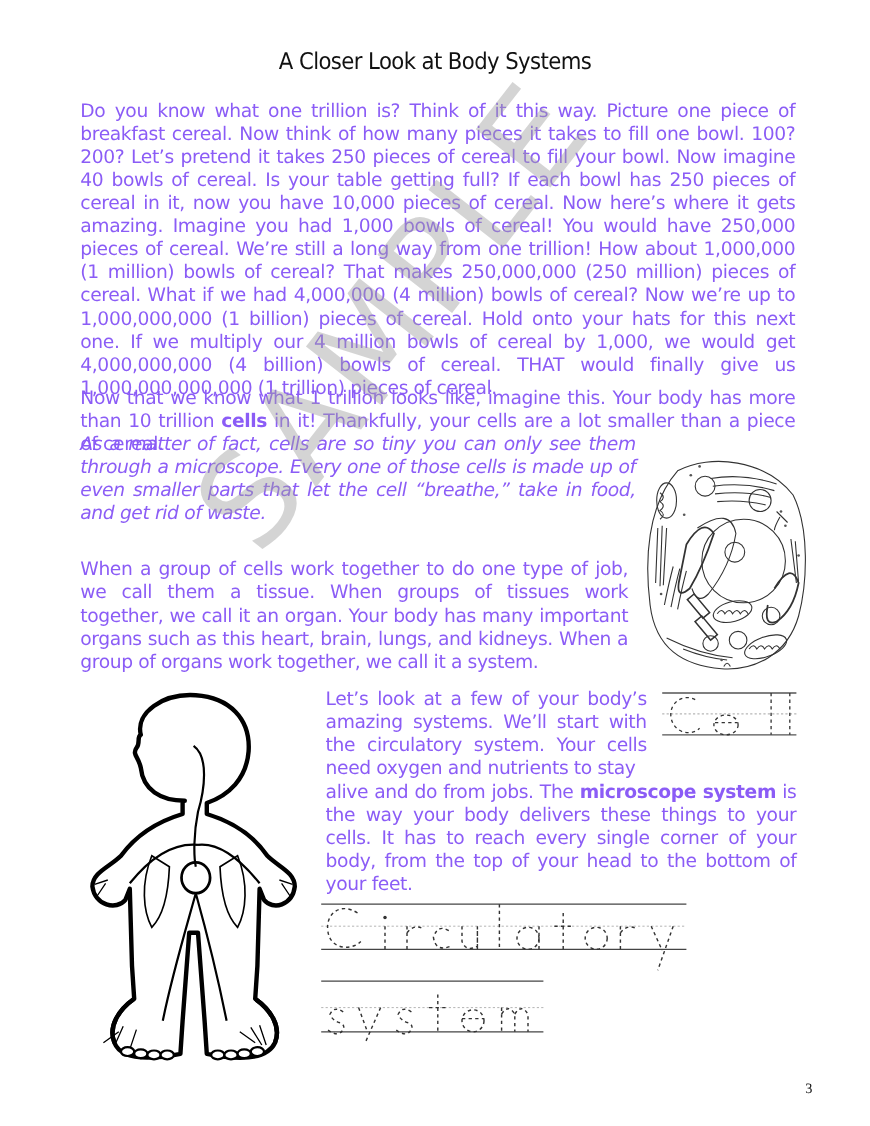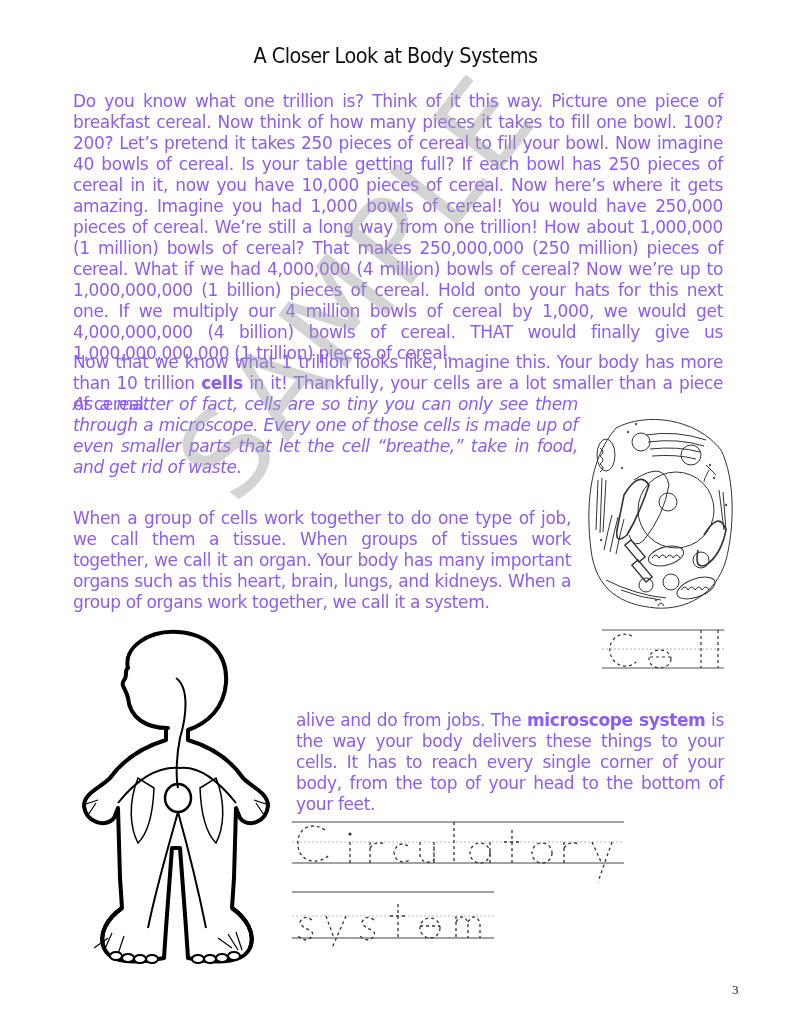--- a/index.html
+++ b/index.html
@@ -43,20 +43,21 @@
 
   <div class="para p1">Do you know what one trillion is? Think of it this way. Picture one piece of breakfast cereal. Now think of how many pieces it takes to fill one bowl. 100? 200? Let’s pretend it takes 250 pieces of cereal to fill your bowl. Now imagine 40 bowls of cereal. Is your table getting full? If each bowl has 250 pieces of cereal in it, now you have 10,000 pieces of cereal. Now here’s where it gets amazing. Imagine you had 1,000 bowls of cereal! You would have 250,000 pieces of cereal. We’re still a long way from one trillion! How about 1,000,000 (1 million) bowls of cereal? That makes 250,000,000 (250 million) pieces of cereal. What if we had 4,000,000 (4 million) bowls of cereal? Now we’re up to 1,000,000,000 (1 billion) pieces of cereal. Hold onto your hats for this next one. If we multiply our 4 million bowls of cereal by 1,000, we would get 4,000,000,000 (4 billion) bowls of cereal. THAT would finally give us 1,000,000,000,000 (1 trillion) pieces of cereal.</div>
 
   <div class="para p2">
     <span>Now that we know what 1 trillion looks like, imagine this. Your body has more than 10 trillion </span><b>cells</b><span> in it! Thankfully, your cells are a lot smaller than a piece of cereal.</span>
   </div>
   <div class="para" style="left:73px; top:394px; width:505px;font-style:italic;">As a matter of fact, cells are so tiny you can only see them through a microscope. Every one of those cells is made up of even smaller parts that let the cell “breathe,” take in food, and get rid of waste.</div>
 
   <div class="para p3">When a group of cells work together to do one type of job, we call them a tissue. When groups of tissues work together, we call it an organ. Your body has many important organs such as this heart, brain, lungs, and kidneys. When a group of organs work together, we call it a system.</div>
 
+  <div class="para p4a">Let’s look at a few of your body’s amazing systems. We’ll start with the circulatory system. Your cells need oxygen and nutrients to stay</div>
   <div class="para p4b last-left">
     <span>alive and do from jobs. The </span><b>microscope system</b><span> is the way your body delivers these things to your cells. It has to reach every single corner of your body, from the top of your head to the bottom of your feet.</span>
   </div>
 
   <svg style="left:586px; top:410px;" width="150" height="205" viewBox="0 0 150 205">
     <g fill="none" stroke="#333" stroke-width="1">
       <path d="M30 18 C60 2 110 8 135 40 C150 70 148 120 140 150 C130 185 100 200 70 198 C35 195 10 180 5 140 C0 100 2 50 30 18 Z"></path>
       <ellipse cx="20" cy="45" rx="9" ry="16"></ellipse>
       <path d="M14 38 q6 4 0 8 q6 4 0 8 q6 4 0 8"></path>
       <circle cx="55" cy="32" r="9"></circle>

